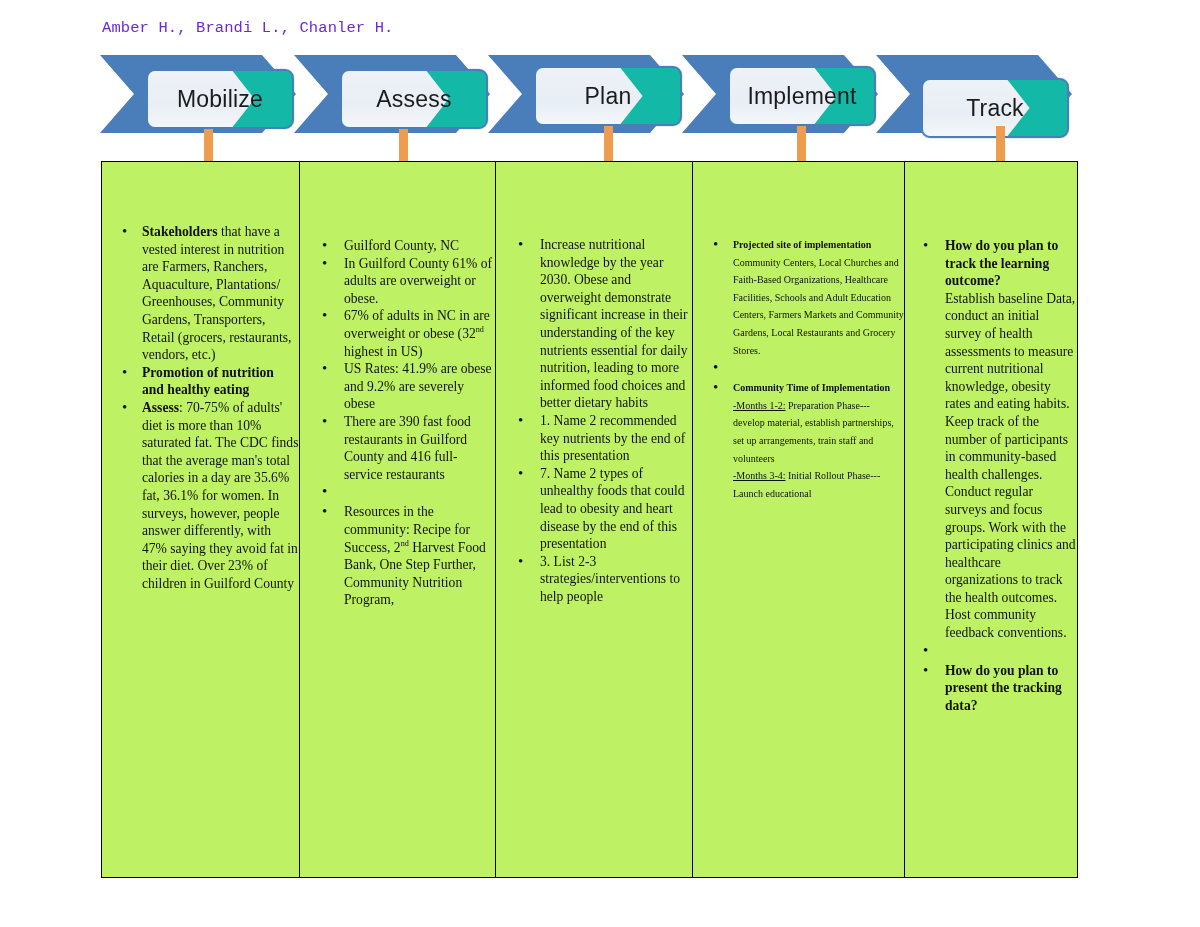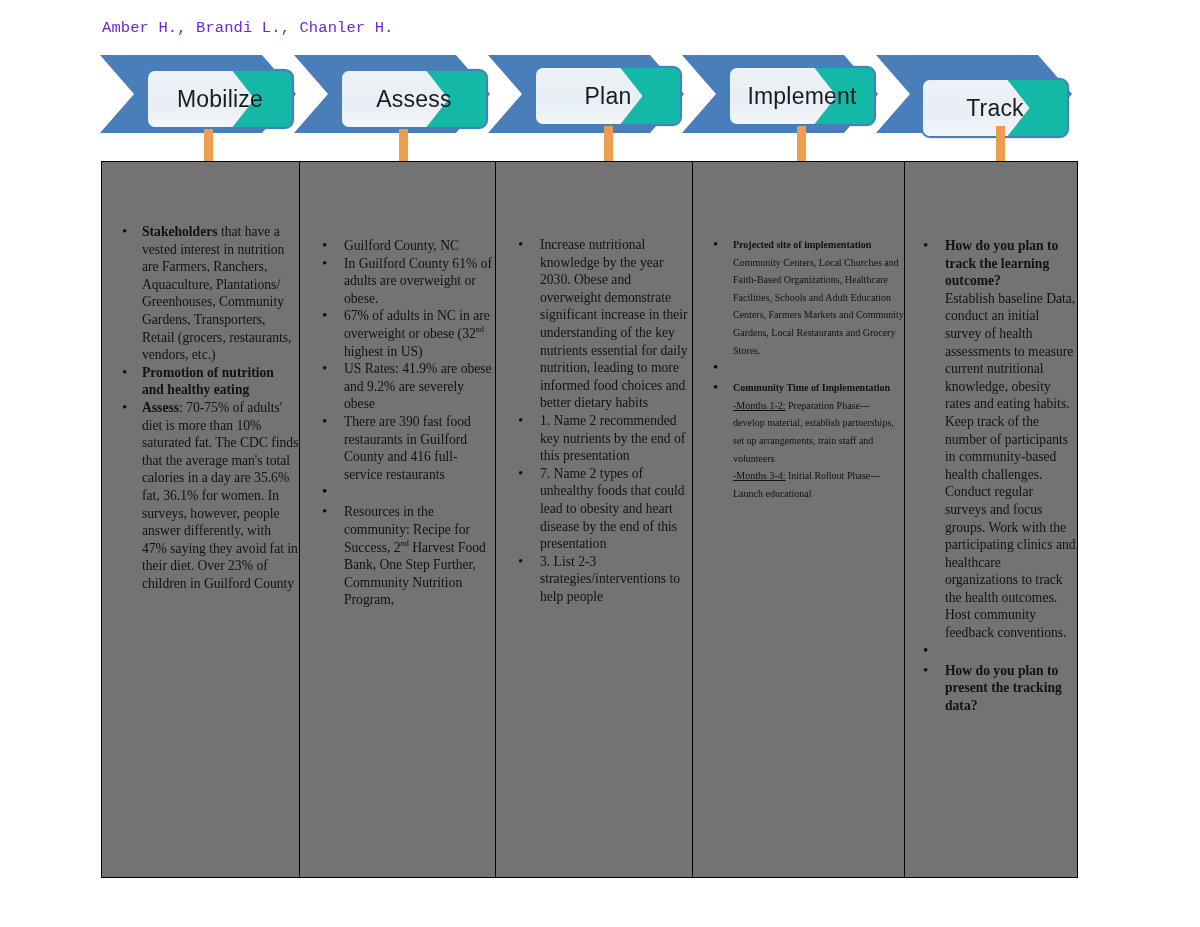--- a/index.html
+++ b/index.html
@@ -95,21 +95,21 @@
     border-top: 10px solid #ee9c4d;
   }
 
   
   #grid {
     position: absolute;
     left: 101px; top: 161px;
     width: 977px; height: 717px;
     border: 1.6px solid #000;
     display: flex;
-    background: #737373;
+    background: #bef264;
   }
   .col {
     position: relative;
     height: 100%;
     border-right: 1.6px solid #000;
     overflow: hidden;
   }
   .col:last-child { border-right: none; }
 
   .col-inner {

